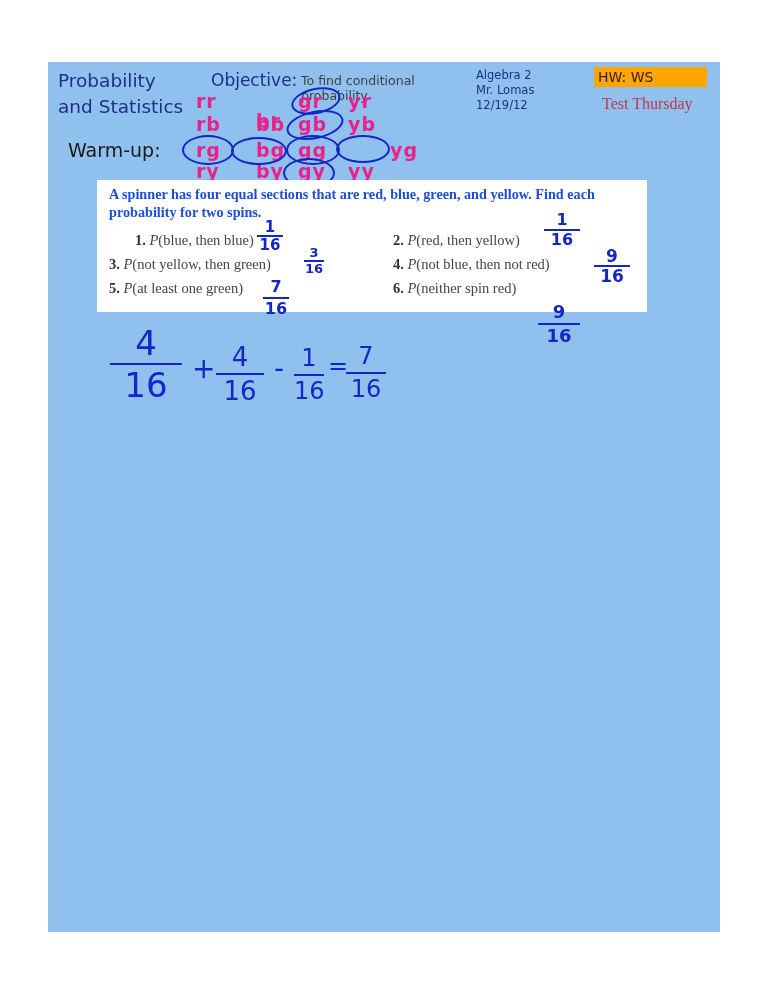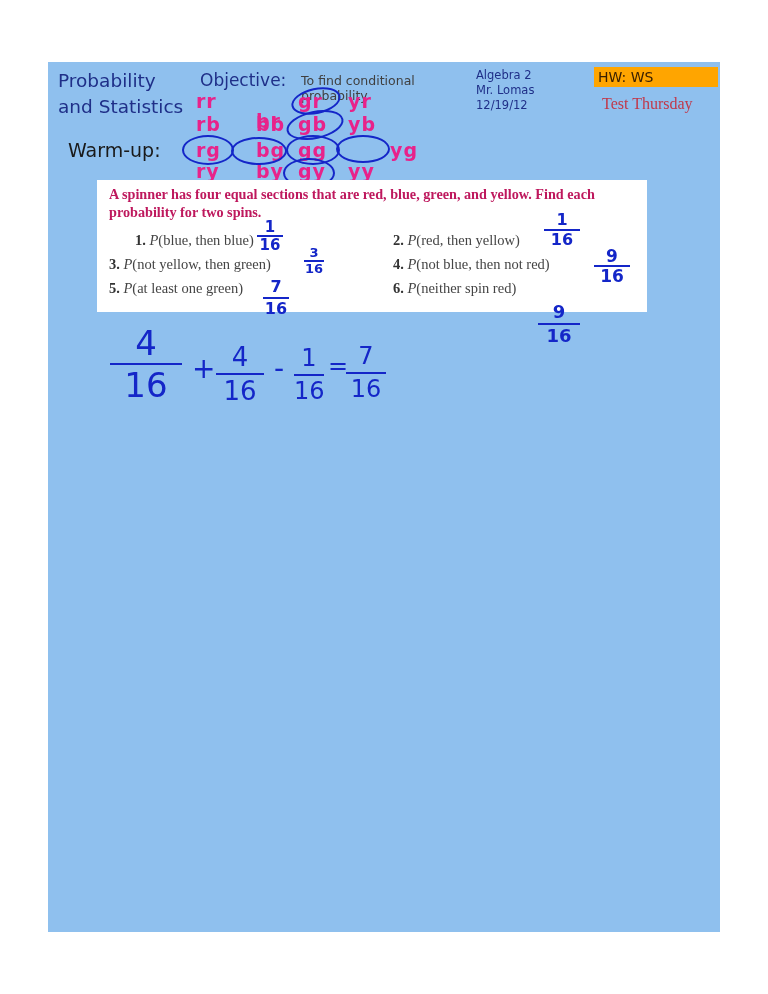--- a/index.html
+++ b/index.html
@@ -9,35 +9,35 @@
     }
     .page {
       position: absolute; left: 48px; top: 62px; width: 672px; height: 870px;
       background: #8fc0ee;
     }
     .abs { position: absolute; }
     .title {
       left: 10px; top: 6px; color: #1f2f88; font-size: 18.5px; line-height: 26px;
       font-family: "DejaVu Sans", sans-serif;
     }
-    .objective-label { left: 152px; top: 8px; color: #1f2f88; font-size: 17px; }
+    .objective-label { left: 163px; top: 8px; color: #1f2f88; font-size: 17px; }
     .objective-text { left: 253px; top: 11px; color: #404040; font-size: 12.5px; line-height: 15px; width: 140px; }
     .course { left: 428px; top: 6px; color: #1f2f88; font-size: 11.5px; line-height: 15px; }
     .hw {
-      left: 546px; top: 5px; width: 124px; height: 20px; background: #ffa500;
+      left: 546px; top: 5px; width: 113px; height: 20px; background: #ffa500;
       color: #3a2000; font-size: 14px; line-height: 20px; padding-left: 4px; box-sizing: border-box;
     }
     .test { left: 554px; top: 33px; color: #c0384a; font-family: "Liberation Serif", serif; font-size: 16px; }
     .warmup { left: 20px; top: 77px; color: #1a1a1a; font-size: 19px; }
     .hand-pink { color: #e8228a; font-family: "DejaVu Sans", sans-serif; font-size: 19px; font-weight: bold; letter-spacing: 1px; }
     .problem-box {
       left: 49px; top: 118px; width: 550px; height: 132px; background: #ffffff;
       font-family: "Liberation Serif", serif; color: #333;
     }
-    .prob-head { position: absolute; left: 12px; top: 5px; width: 530px; font-weight: bold; font-size: 14.2px; line-height: 18px; color: #be185d; }
+    .prob-head { position: absolute; left: 12px; top: 5px; width: 530px; font-weight: bold; font-size: 14.2px; line-height: 18px; color: #1d4ed8; }
     .item { position: absolute; font-size: 14.5px; color: #444; }
     .item .num { font-weight: bold; color: #333; }
     .item i { font-style: italic; }
     .frac { position: absolute; text-align: center; color: #1426c8; font-weight: bold; font-family: "DejaVu Sans", sans-serif; }
     .frac .n, .frac .d { display: block; }
     .frac .bar { display: block; height: 2px; background: #1426c8; margin: 1px 0; }
     .oval { position: absolute; border: 2.5px solid #1426c8; border-radius: 50%; box-sizing: border-box; }
     .op { position: absolute; color: #1426c8; font-size: 28px; font-family: "DejaVu Sans", sans-serif; }
   </style>
 </head>

